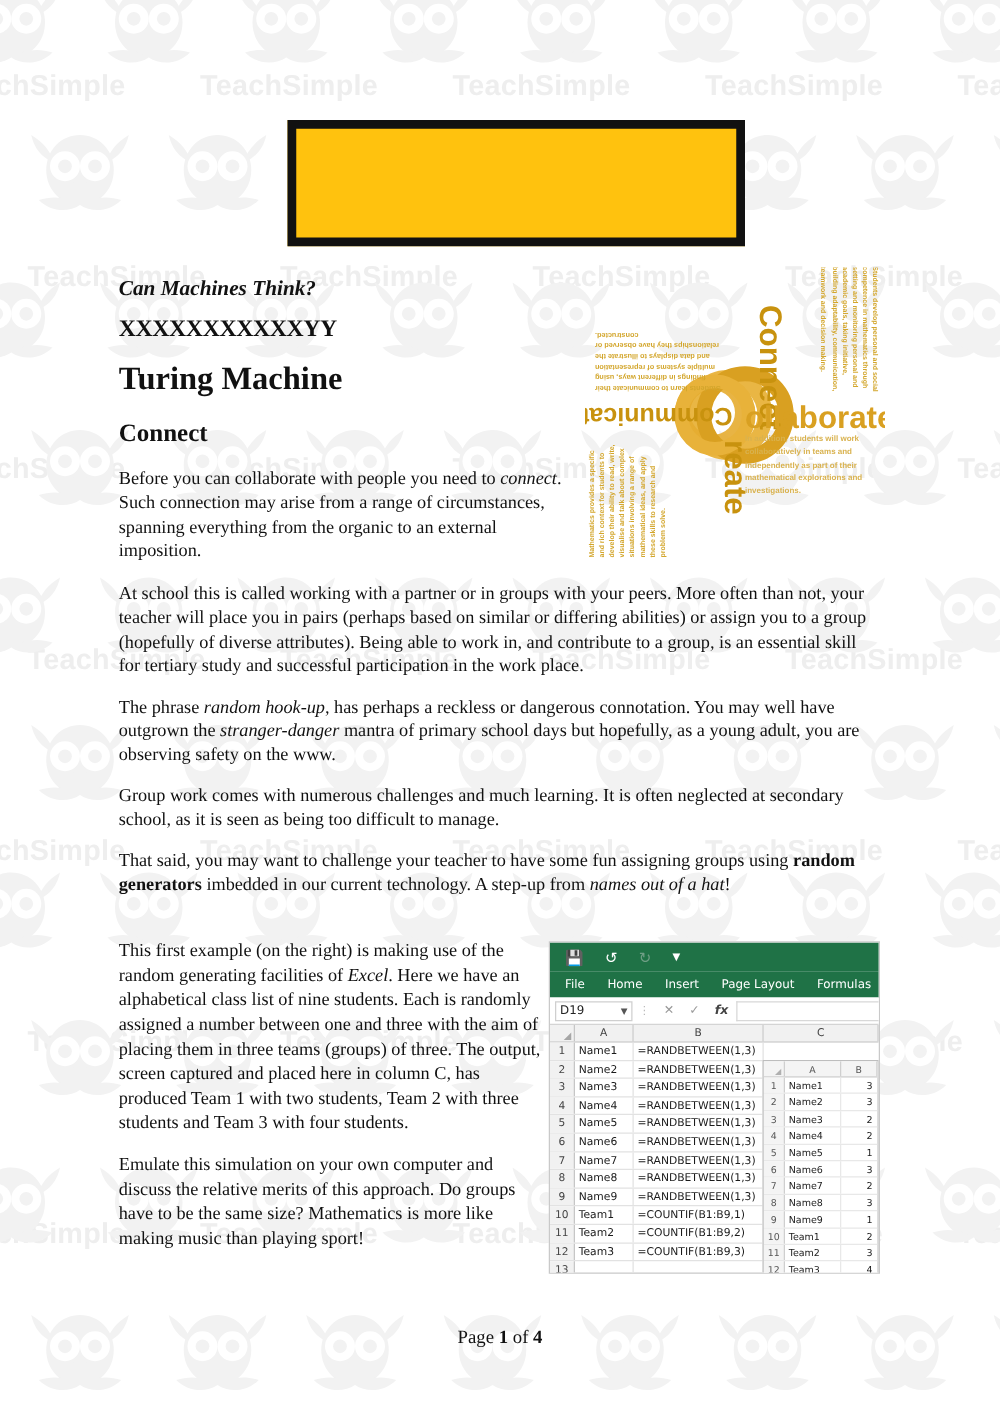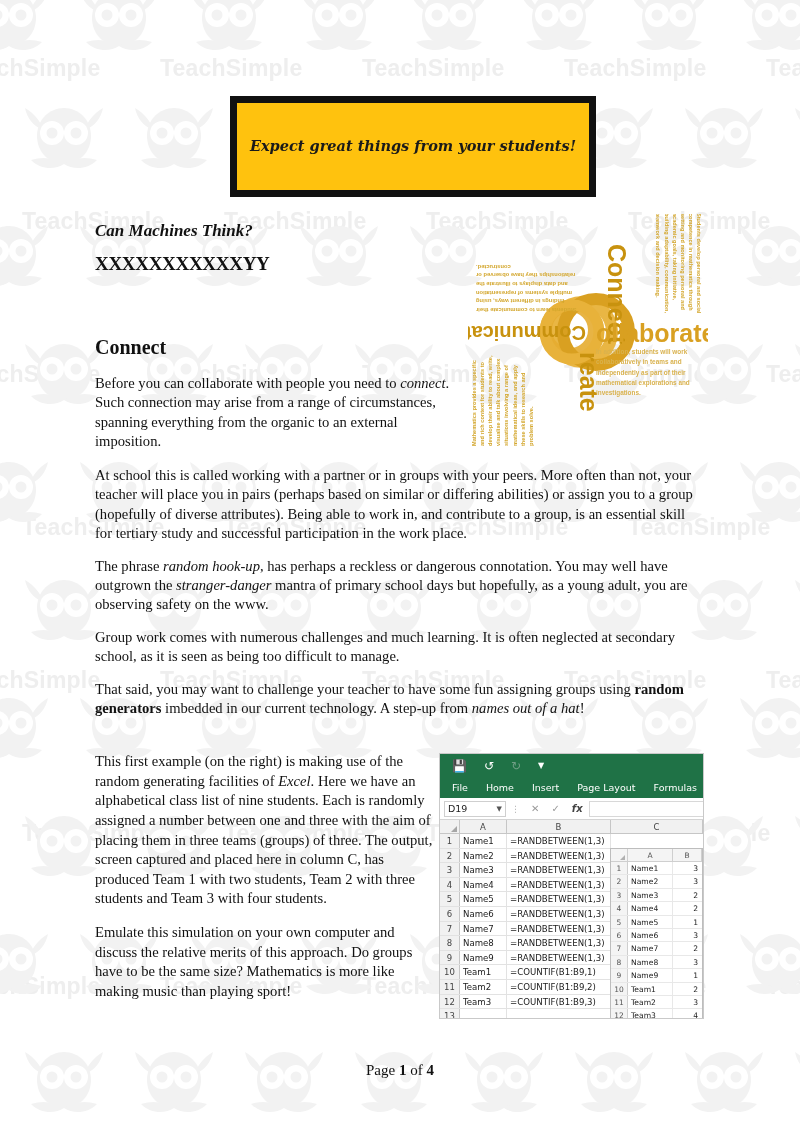--- a/index.html
+++ b/index.html
@@ -1672,25 +1672,25 @@
           <path d="M43 38 L48 46 L43 50 L38 46 Z"></path>
           <path d="M10 60 C22 56 34 58 43 64 C34 70 20 70 10 60 Z"></path>
           <path d="M76 60 C66 70 52 70 43 64 C52 58 64 56 76 60 Z"></path>
         </g>
       </svg></div>
   </div>
 
 <div id="page">
 
   <div class="logo-box">
-    <div class="logo-tagline">Expect great things from your students!</div>
   </div>
 
   <div class="h-kicker">Can Machines Think?</div>
   <div class="h-xxx">XXXXXXXXXXXYY</div>
+  <div class="h-main">Turing Machine</div>
   <div class="h-sub">Connect</div>
 
   <div class="fourc">
     <svg viewBox="0 0 240 242" width="240" height="242">
       <g fill="#D9A021">
 
         <g transform="translate(120,118)">
           <path d="M-6,-36 a34,34 0 1,0 0,72 a34,34 0 1,0 0,-72 M-6,-24 a22,22 0 1,1 0,48 a22,22 0 1,1 0,-48 Z" fill="#E8B23A" opacity="0.95"></path>
           <path d="M-40,-2 m-8,0 a30,30 0 1,1 60,0 a30,30 0 1,1 -60,0 M-40,-2 m4,0 a18,18 0 1,0 36,0 a18,18 0 1,0 -36,0 Z" fill="#E5AC30" opacity="0.9"></path>
           <circle cx="8" cy="0" r="33" fill="none" stroke="#D9A021" stroke-width="12"></circle>

